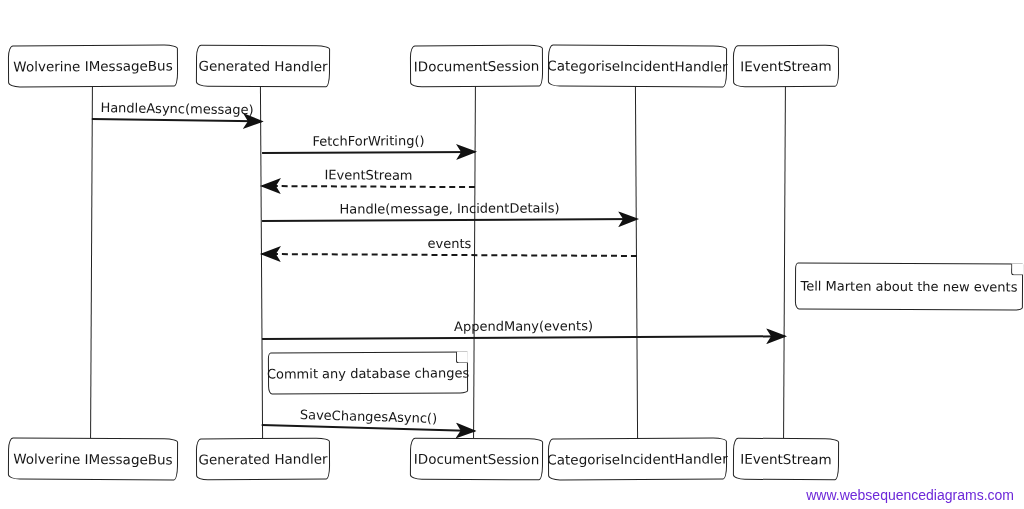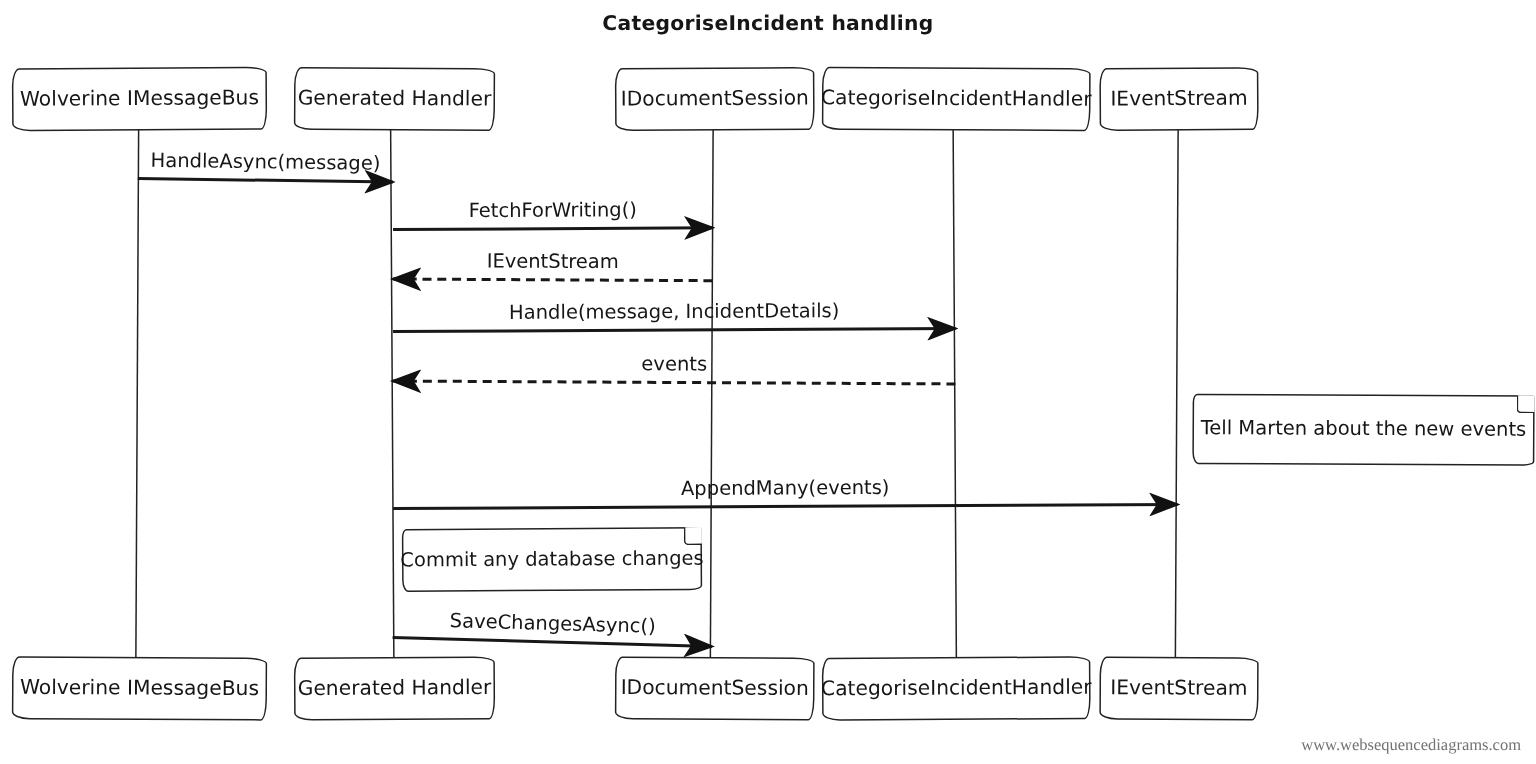--- a/index.html
+++ b/index.html
@@ -47,36 +47,35 @@
     font-size:13px; white-space:nowrap; z-index:5;
   }
   .note::before {
     content:""; position:absolute; top:-1px; right:-1px;
     width:11px; height:11px; background:#fff;
     border-left:1.6px solid #222; border-bottom:1.6px solid #222;
     border-bottom-left-radius:3px;
   }
   .watermark {
     position:absolute; right:10px; bottom:6px;
-    font-size:11px; color:#737373;
-    font-family:Liberation Serif, serif;
+    font-size:14px; color:#6d28d9;
+    font-family:Liberation Sans, sans-serif;
   }
   .t-a { transform:rotate(0.8deg); transform-origin:left center; }
   .t-b { transform:rotate(-0.3deg); transform-origin:left center; }
   .t-c { transform:rotate(0.3deg); transform-origin:left center; }
   .t-d { transform:rotate(1.6deg); transform-origin:left center; }
   .r-a { transform:rotate(-0.35deg); }
   .r-b { transform:rotate(0.3deg); }
 </style>
 </head>
 <body>
 
 <div class="canvas">
 
-  <div class="title">CategoriseIncident handling</div>
 
   <div class="lifeline r-b" style="left:91px"></div>
   <div class="lifeline r-a" style="left:261px"></div>
   <div class="lifeline r-b" style="left:474px"></div>
   <div class="lifeline r-a" style="left:636px"></div>
   <div class="lifeline r-b" style="left:784px"></div>
 
   <div class="pbox r-a" style="left:8px;   top:45px; width:168px;">
       <span>Wolverine IMessageBus</span>
     </div>

